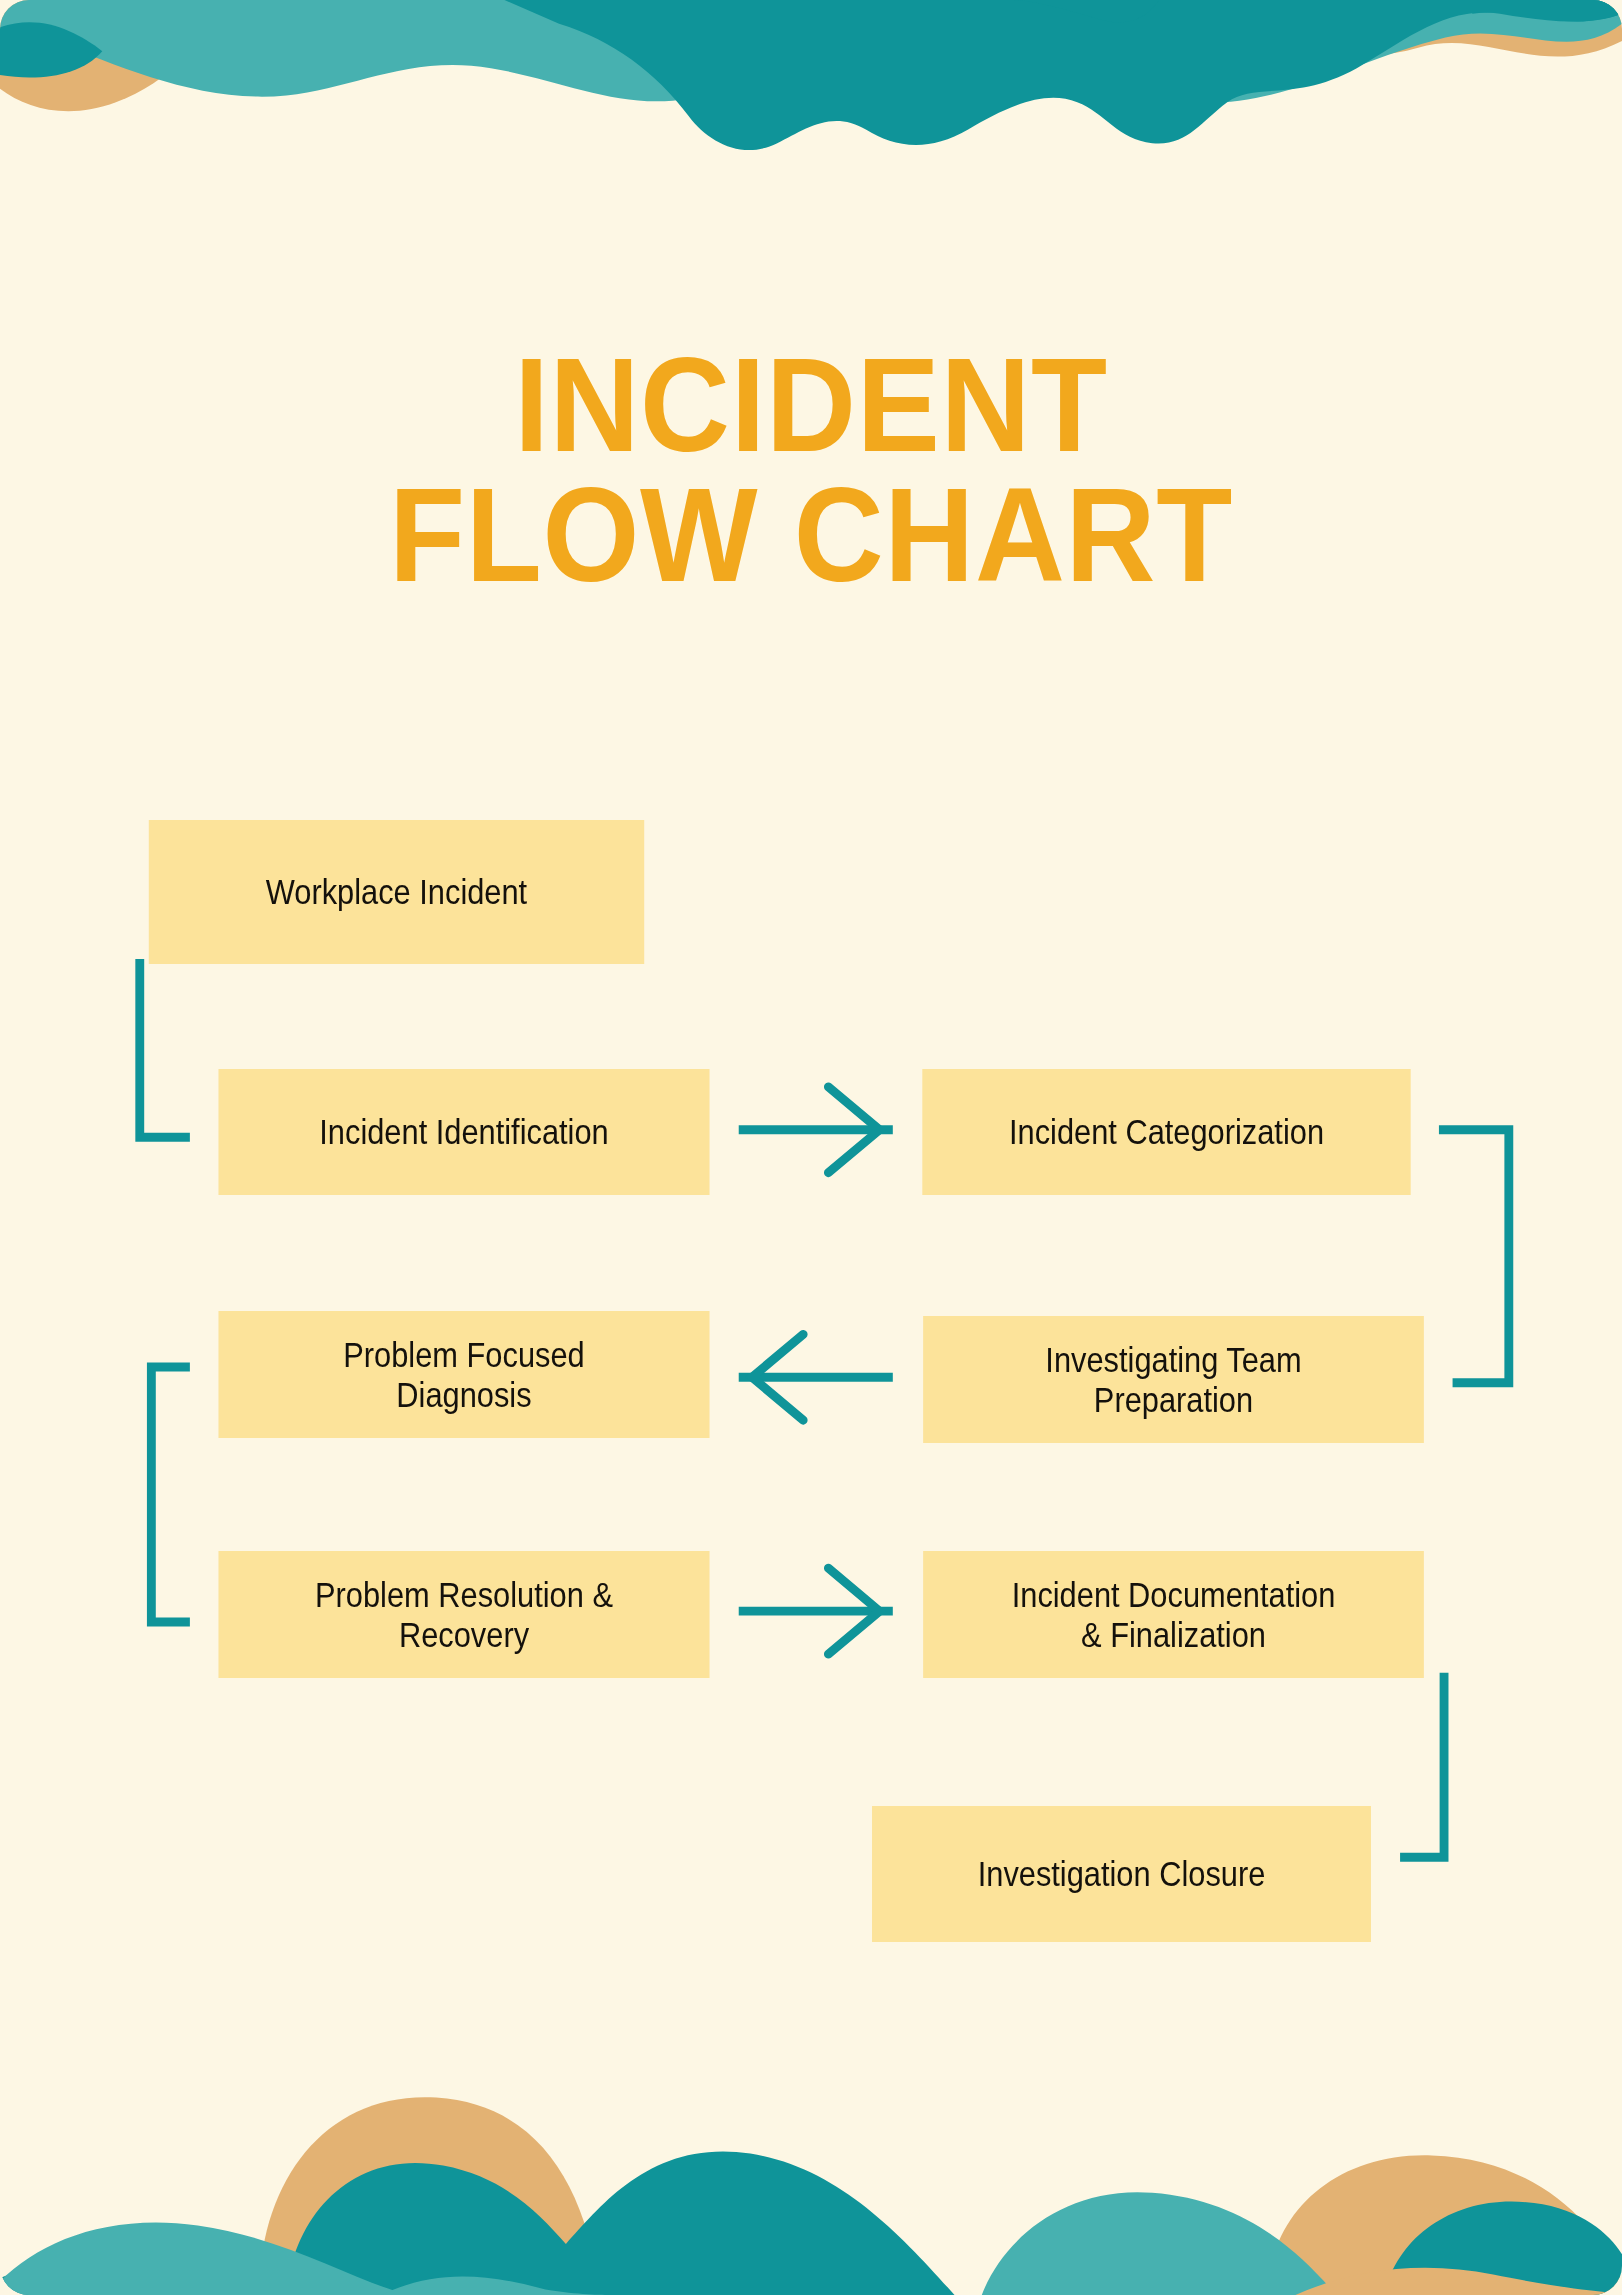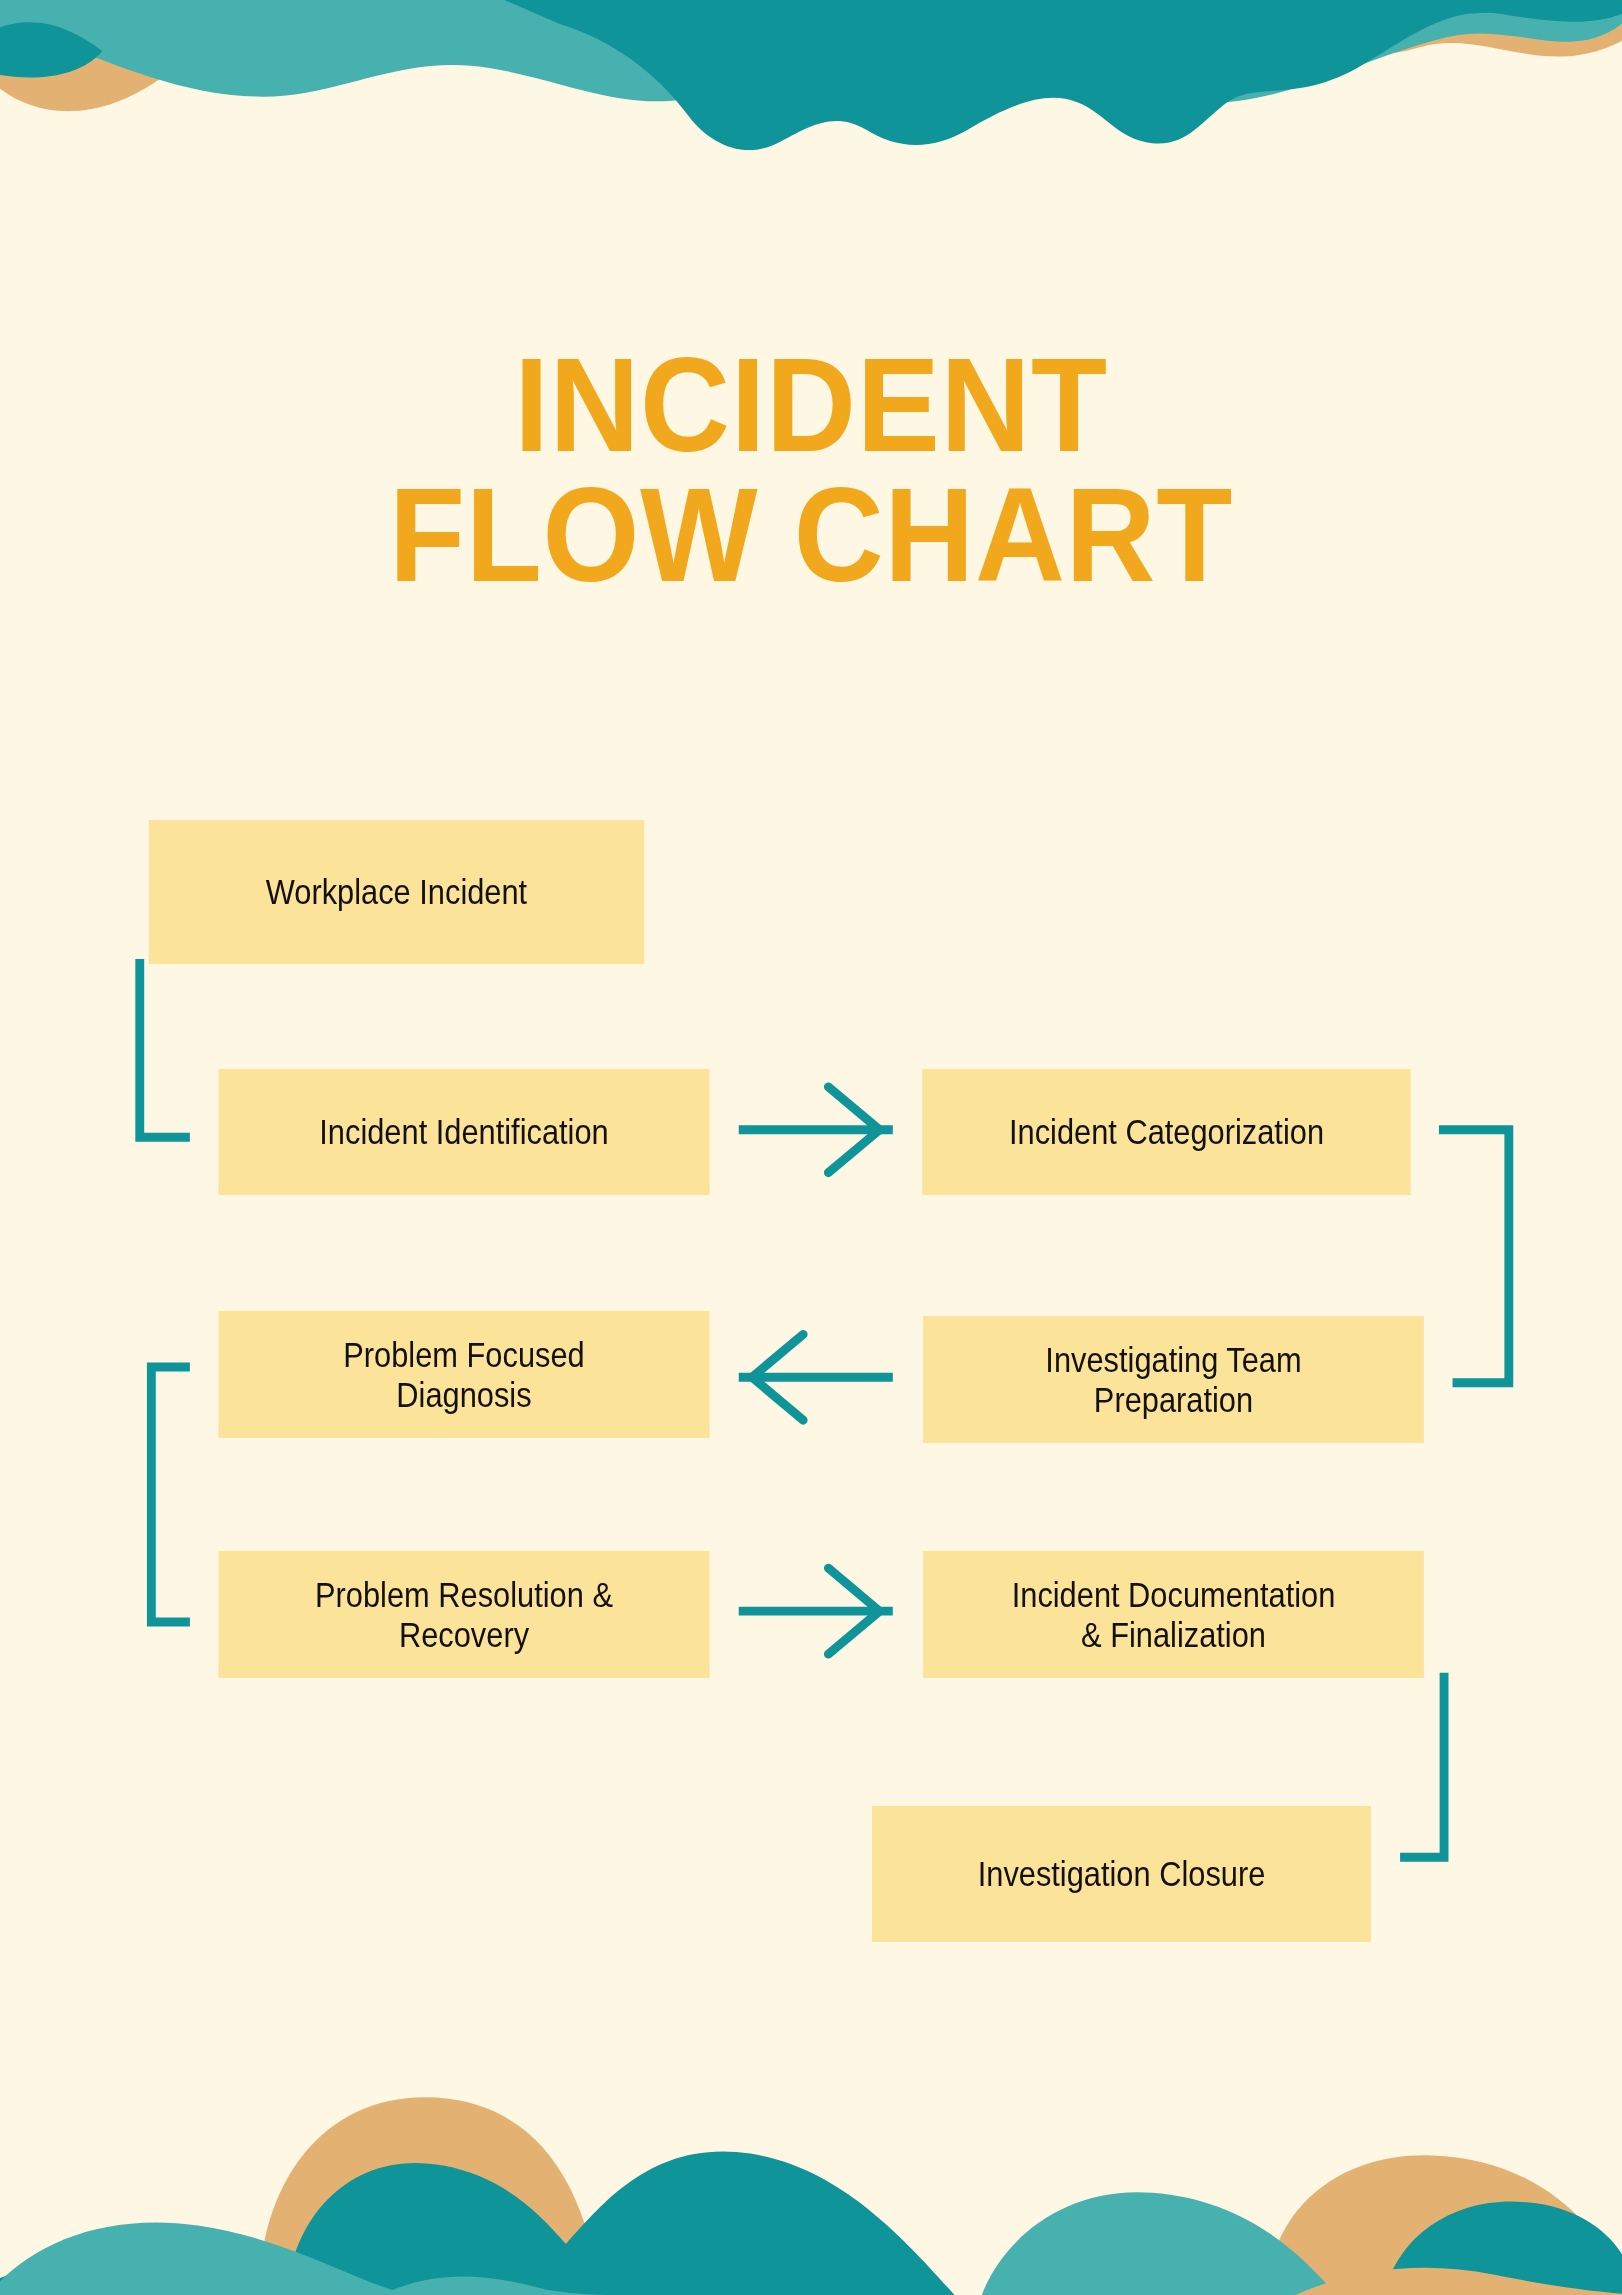--- a/index.html
+++ b/index.html
@@ -10,20 +10,21 @@
   }
   body {
     font-family: "Liberation Sans", sans-serif;
   }
   #poster {
     position: relative;
     width: 1622px;
     height: 2295px;
     background: #fdf7e4;
     overflow: hidden;
+    border-radius: 29px;
   }
   .deco-svg {
     position: absolute;
     left: 0;
     width: 1622px;
     display: block;
     pointer-events: none;
   }
   #deco-top { top: 0; height: 225px; }
   #deco-bottom { bottom: 0; height: 286px; }

